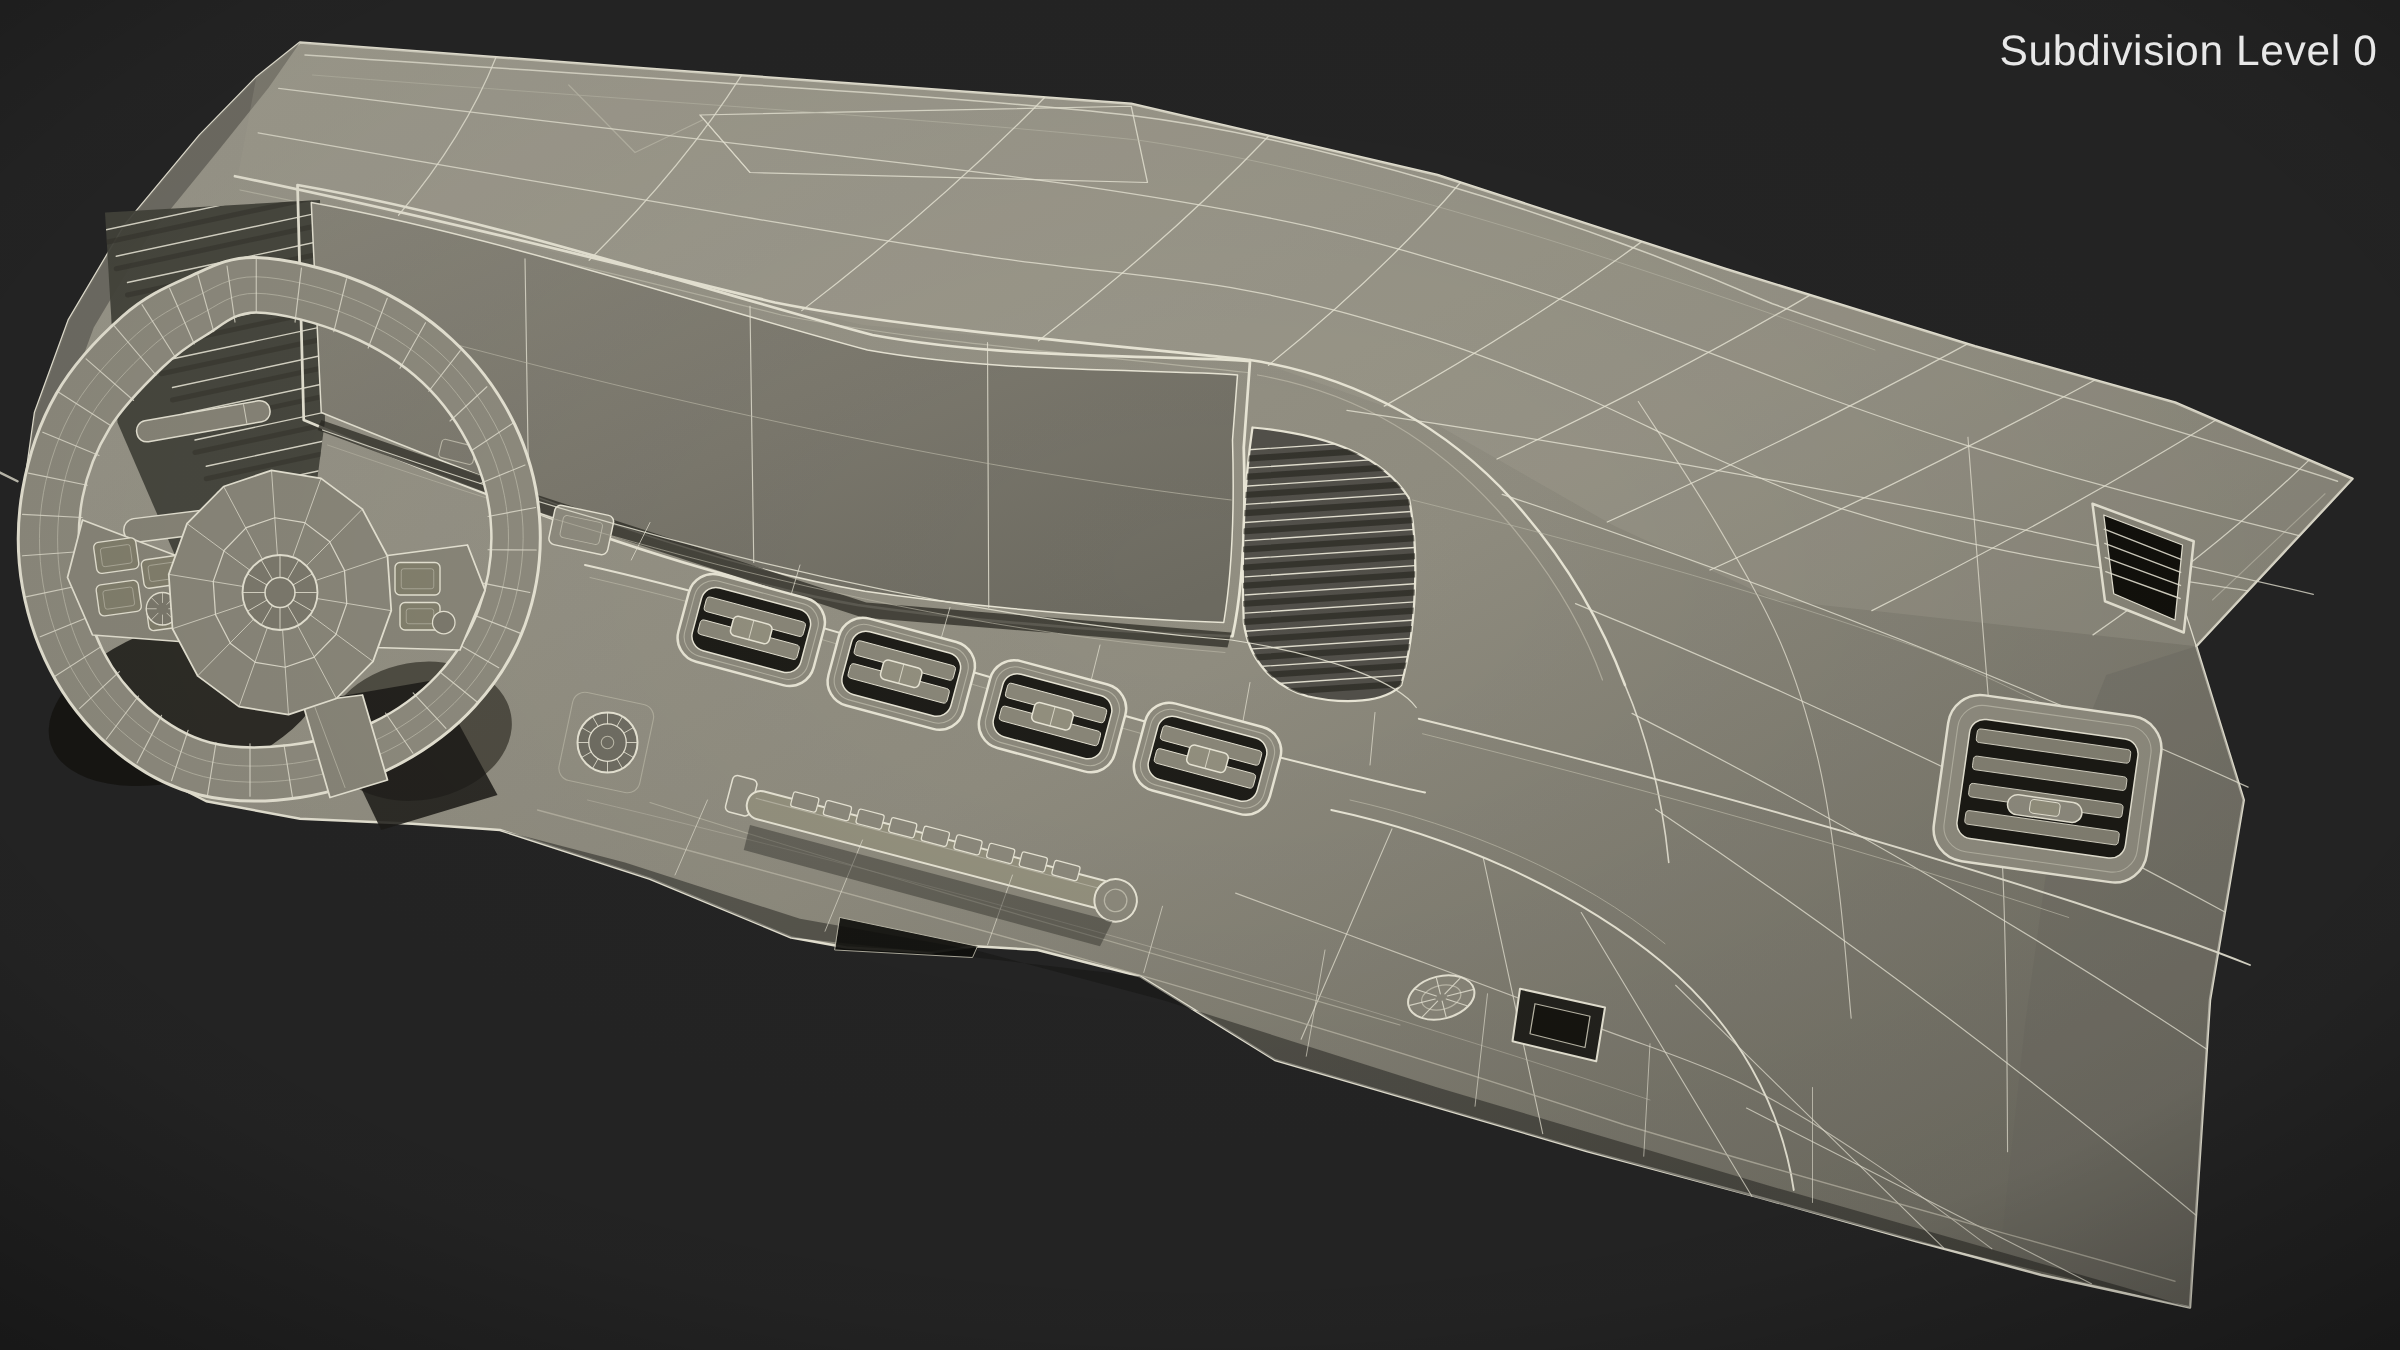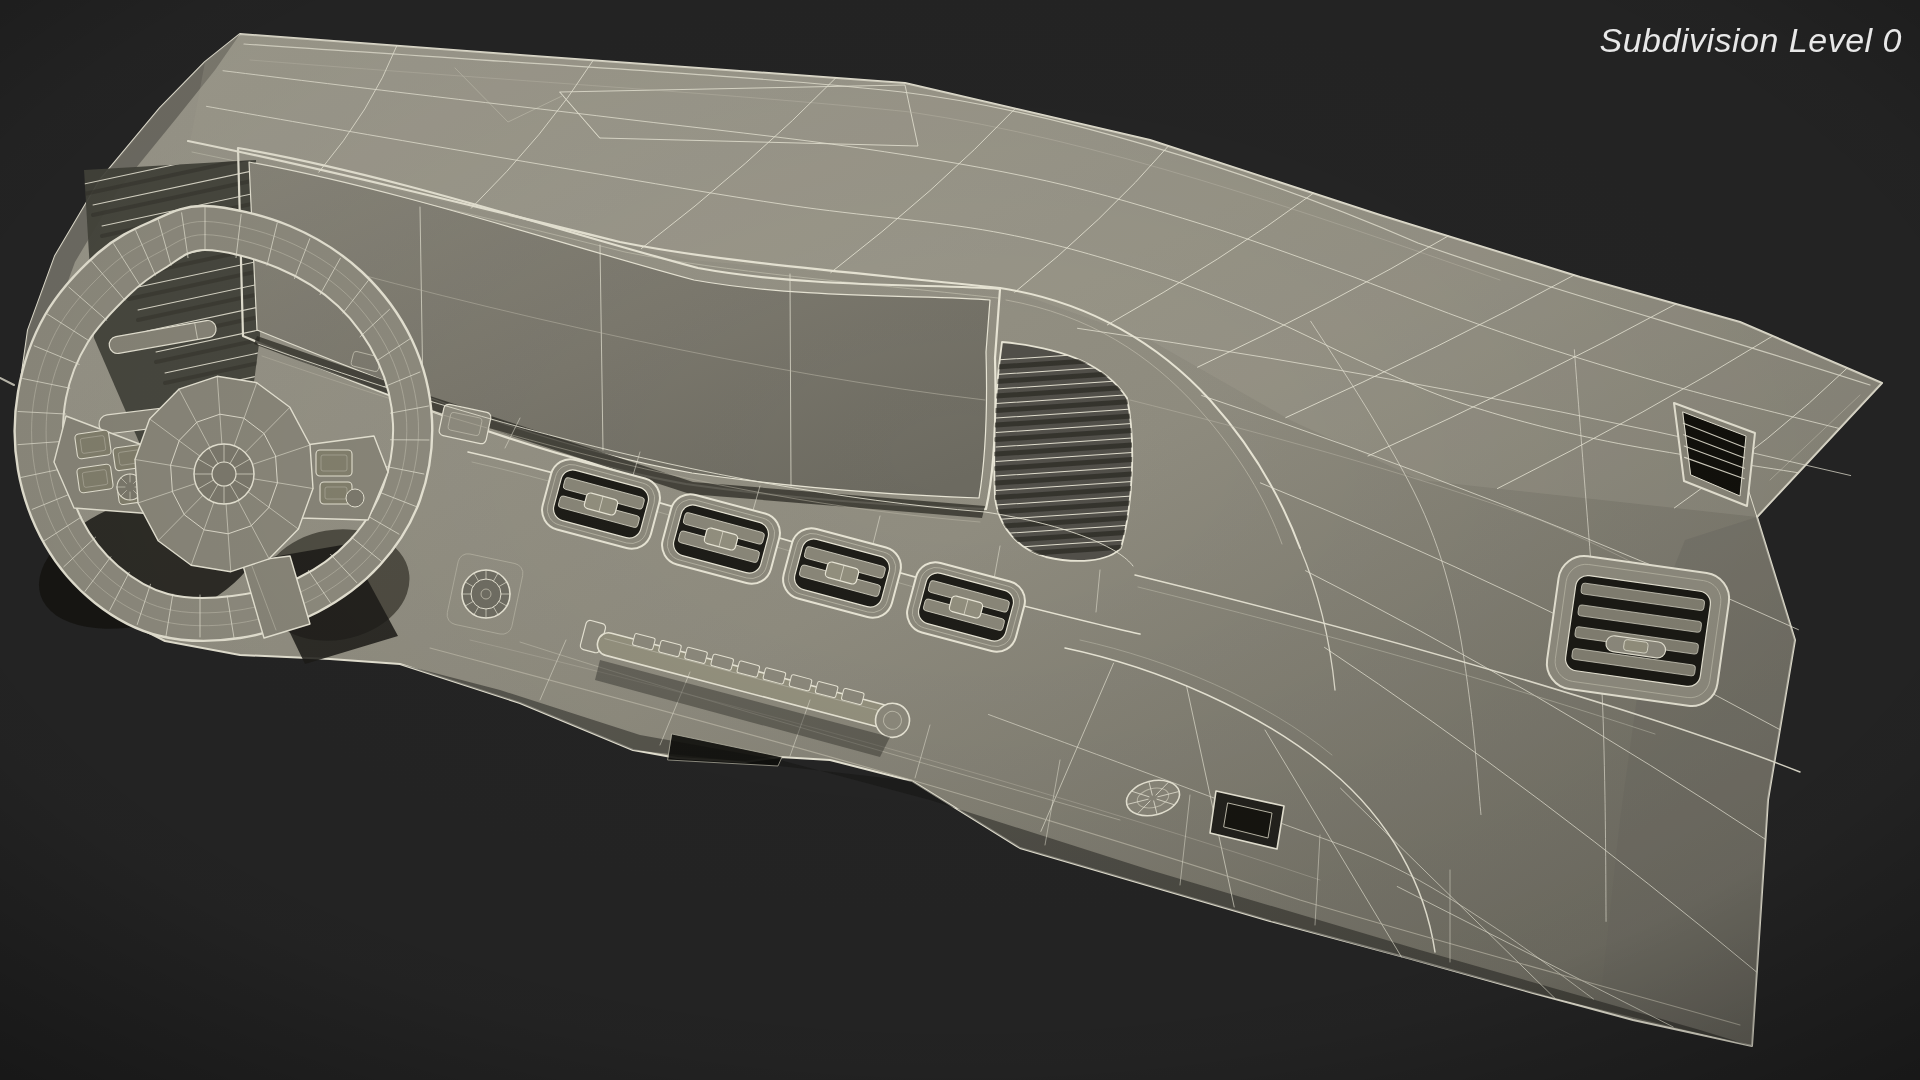--- a/index.html
+++ b/index.html
@@ -1,16 +1,16 @@
 <!DOCTYPE html>
 <html><head>
 <meta charset="utf-8">
 <style>
   html,body{margin:0;padding:0;width:100%;height:100%;overflow:hidden;background:#252525;}
-  #stage{position:fixed;inset:0;font-style:italic;}
+  #stage{position:fixed;inset:0;}
   svg{display:block;width:100%;height:100%;}
   text{font-family:"Liberation Sans", sans-serif;}
 </style>
 </head>
 <body>
 
 <div id="stage">
 <svg viewBox="0 0 1920 1080" preserveAspectRatio="xMidYMid slice">
   <defs>
         <linearGradient id="dashGrad" x1="0" y1="0" x2="1" y2="1">

